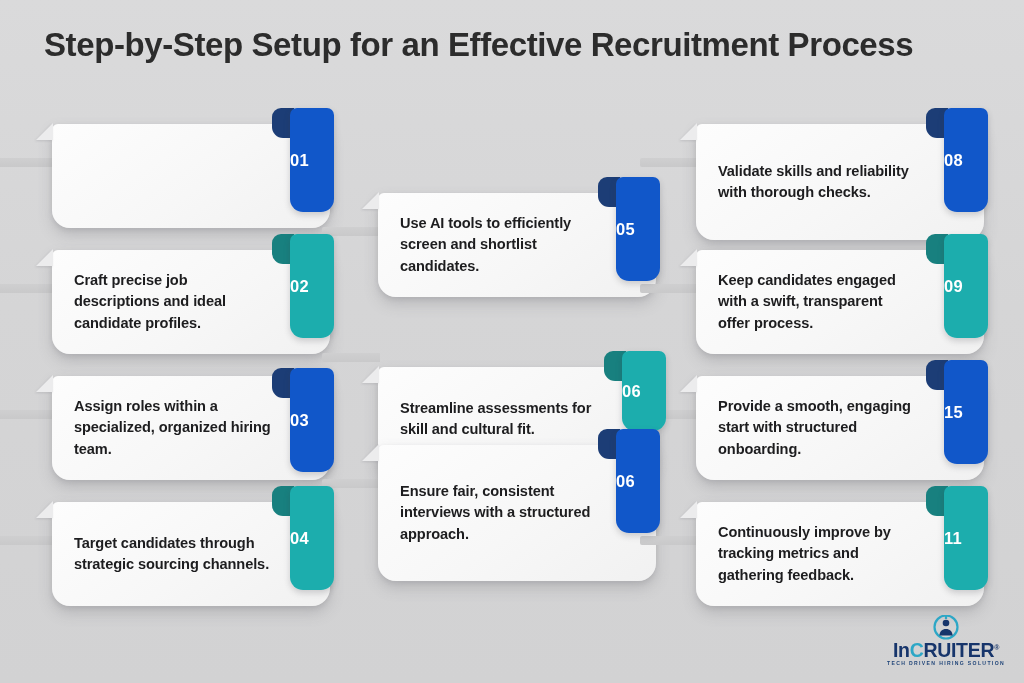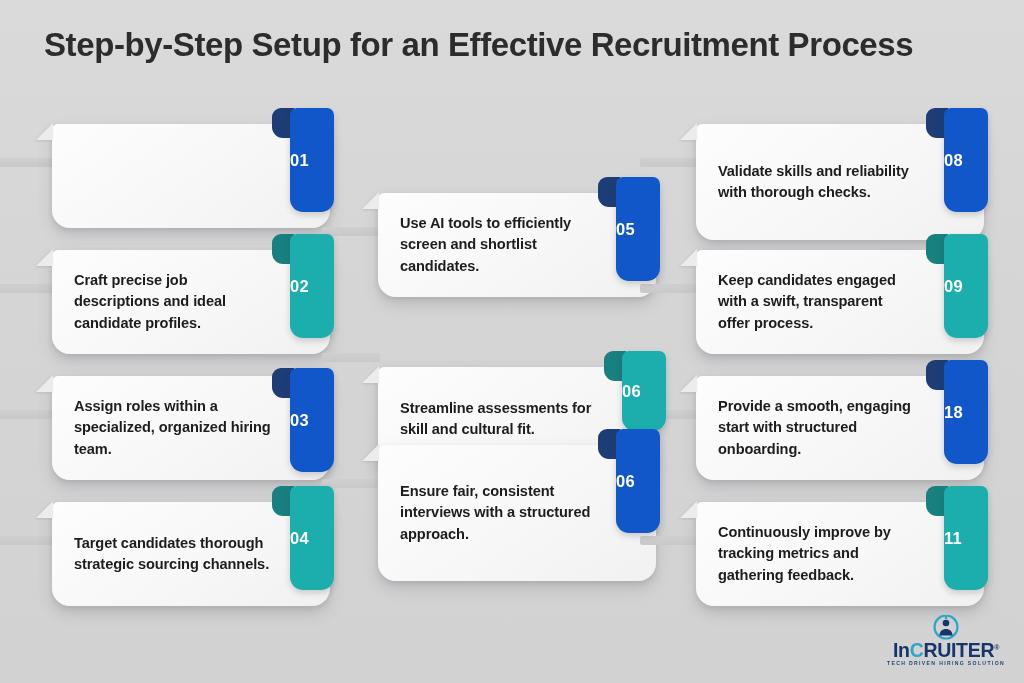--- a/index.html
+++ b/index.html
@@ -159,21 +159,21 @@
       <div class="card" style="left: 52px; top: 376px; width: 278px; height: 104px;">
         <div class="card-text">Assign roles within a specialized, organized hiring team.</div>
         <div class="ribbon" style="left: 238px; top: -16px; height: 104px; margin-top: 8px;">
           <div class="ribbon-fold" style="background: rgb(28, 61, 118);"></div>
           <div class="ribbon-body" style="background: linear-gradient(rgb(17, 87, 201) 0%, rgb(17, 87, 201) 78%, rgb(17, 87, 201) 100%);"></div>
           <div class="ribbon-num" style="color: rgb(255, 255, 255);">03</div>
         </div>
       </div>
       <div class="stub" style="left: -4px; top: 536px; width: 58px;"></div>
       <div class="card" style="left: 52px; top: 502px; width: 278px; height: 104px;">
-        <div class="card-text">Target candidates thorough strategic sourcing channels.</div>
+        <div class="card-text">Target candidates through strategic sourcing channels.</div>
         <div class="ribbon" style="left: 238px; top: -16px; height: 104px;">
           <div class="ribbon-fold" style="background: rgb(24, 128, 127);"></div>
           <div class="ribbon-body" style="background: linear-gradient(rgb(28, 173, 173) 0%, rgb(28, 173, 173) 78%, rgb(28, 173, 173) 100%);"></div>
           <div class="ribbon-num" style="color: rgb(255, 255, 255);">04</div>
         </div>
       </div>
       <div class="stub" style="left: 322px; top: 227px; width: 58px;"></div>
       <div class="card" style="left: 378px; top: 193px; width: 278px; height: 104px;">
         <div class="card-text">Use AI tools to efficiently screen and shortlist candidates.</div>
         <div class="ribbon" style="left: 238px; top: -16px; height: 104px;">
@@ -217,21 +217,21 @@
           <div class="ribbon-body" style="background: linear-gradient(rgb(28, 173, 173) 0%, rgb(28, 173, 173) 78%, rgb(28, 173, 173) 100%);"></div>
           <div class="ribbon-num" style="color: rgb(255, 255, 255);">09</div>
         </div>
       </div>
       <div class="stub" style="left: 640px; top: 410px; width: 58px;"></div>
       <div class="card" style="left: 696px; top: 376px; width: 288px; height: 104px;">
         <div class="card-text">Provide a smooth, engaging start with structured onboarding.</div>
         <div class="ribbon" style="left: 248px; top: -16px; height: 104px;">
           <div class="ribbon-fold" style="background: rgb(28, 61, 118);"></div>
           <div class="ribbon-body" style="background: linear-gradient(rgb(17, 87, 201) 0%, rgb(17, 87, 201) 78%, rgb(17, 87, 201) 100%);"></div>
-          <div class="ribbon-num" style="color: rgb(255, 255, 255);">18</div>
+          <div class="ribbon-num" style="color: rgb(255, 255, 255);">15</div>
         </div>
       </div>
       <div class="stub" style="left: 640px; top: 536px; width: 58px;"></div>
       <div class="card" style="left: 696px; top: 502px; width: 288px; height: 104px;">
         <div class="card-text">Continuously improve by tracking metrics and gathering feedback.</div>
         <div class="ribbon" style="left: 248px; top: -16px; height: 104px;">
           <div class="ribbon-fold" style="background: rgb(24, 128, 127);"></div>
           <div class="ribbon-body" style="background: linear-gradient(rgb(28, 173, 173) 0%, rgb(28, 173, 173) 78%, rgb(28, 173, 173) 100%);"></div>
           <div class="ribbon-num" style="color: rgb(255, 255, 255);">11</div>
         </div>

